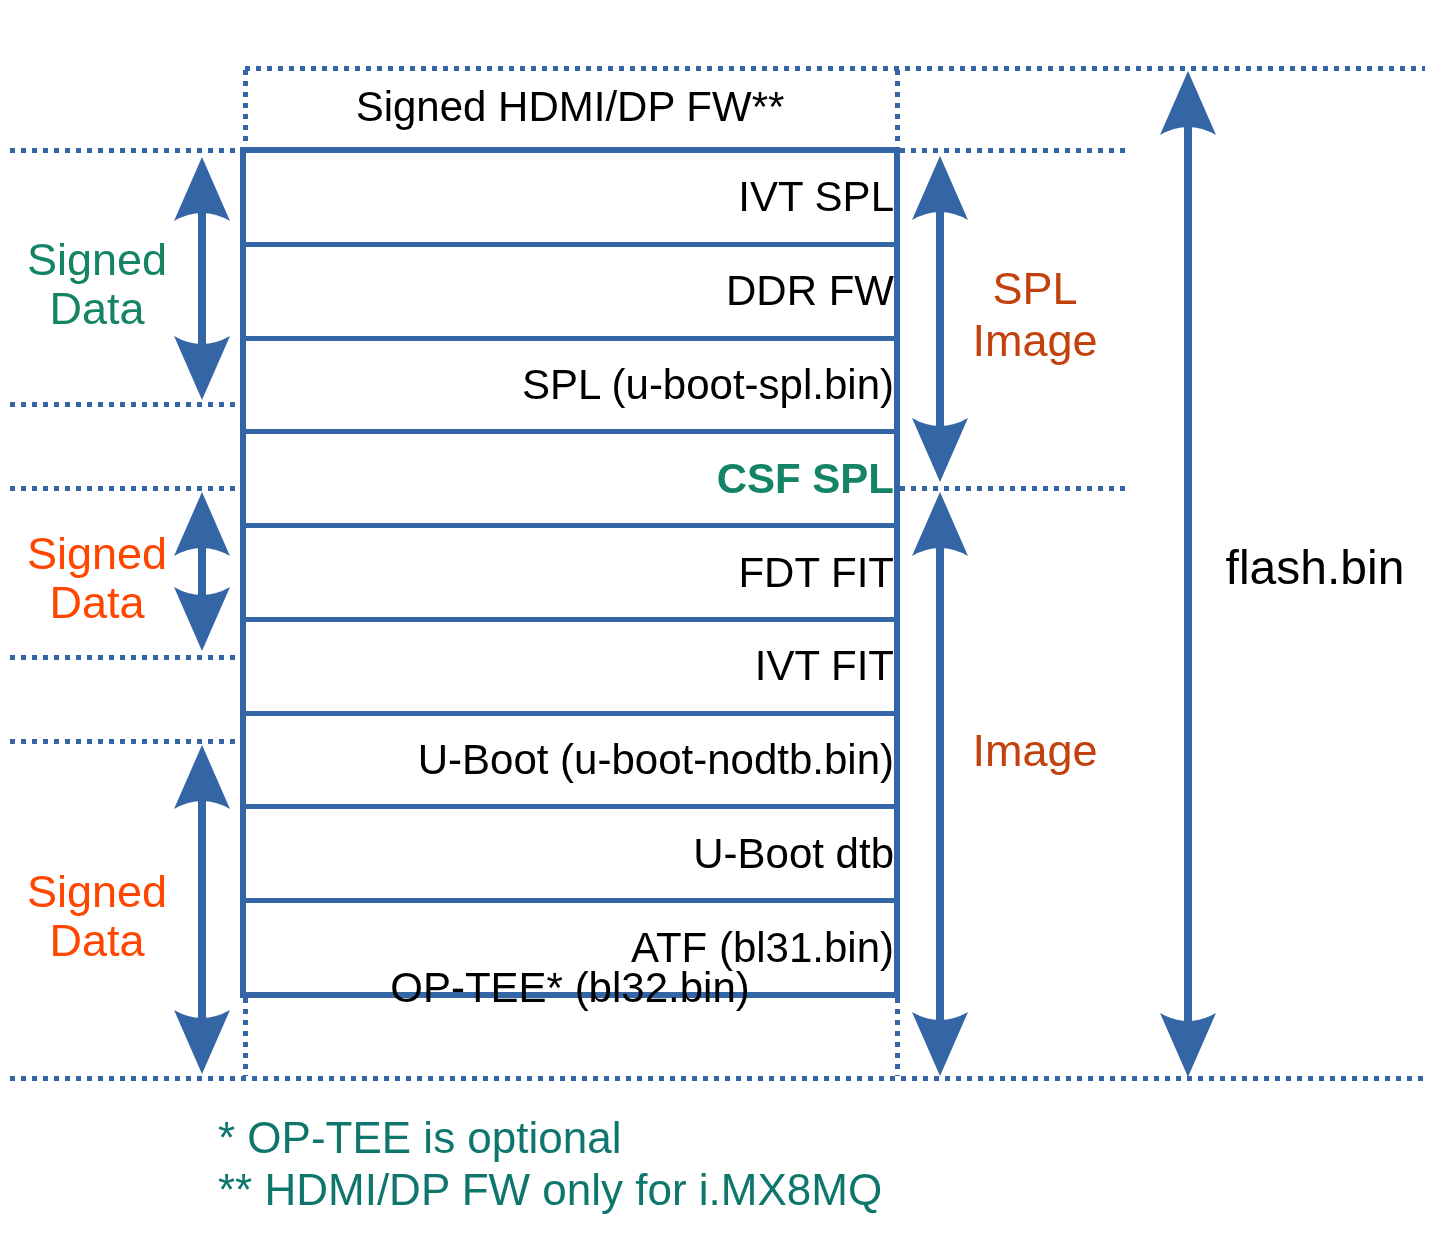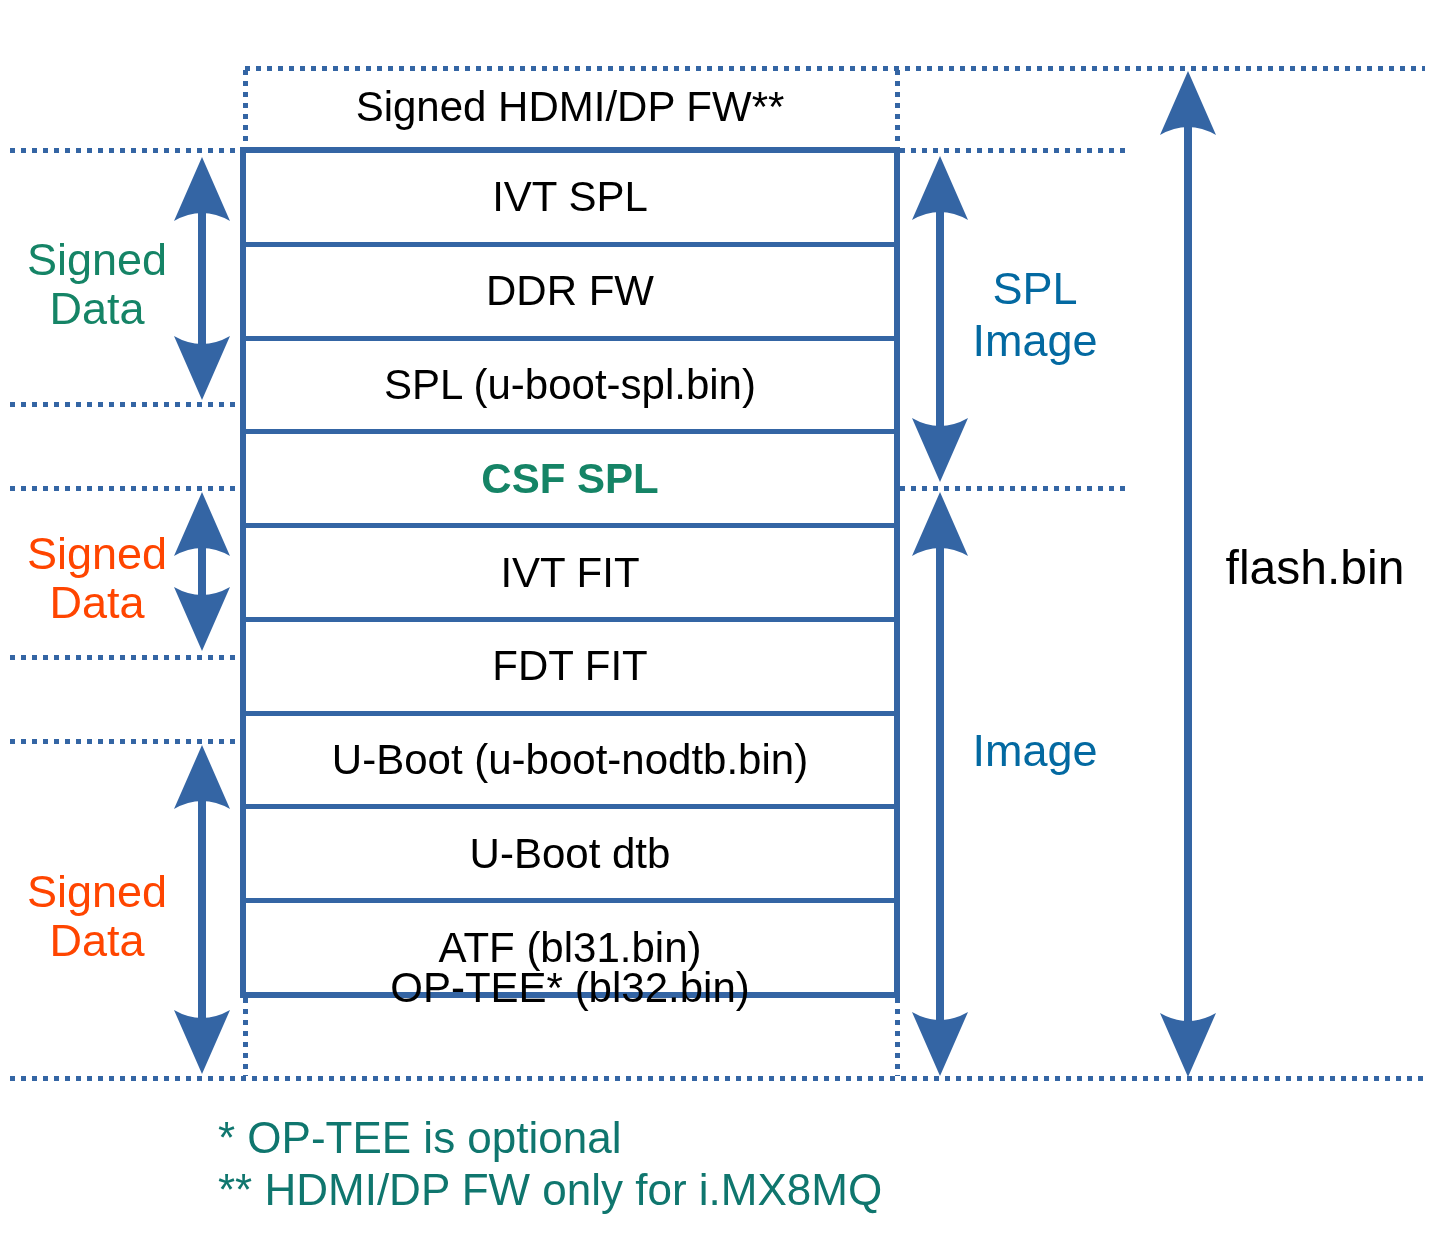--- a/index.html
+++ b/index.html
@@ -24,39 +24,39 @@
     position:absolute;width:5px;
     background:repeating-linear-gradient(to bottom, var(--blue) 0 5px, transparent 5px 11px);
   }
   
   .stack-box{
     position:absolute;left:240px;top:147px;width:660px;height:851px;
     box-sizing:border-box;border:6px solid var(--blue);
     display:flex;flex-direction:column;background:#fff;
   }
   .stack-row{
-    flex:1;display:flex;align-items:center;justify-content:center;
+    flex:1;display:flex;align-items:center;justify-content:flex-end;
   }
   .stack-row + .stack-row{border-top:5px solid var(--blue);}
   .row-label{font-size:42px;color:#000;white-space:nowrap;}
   .green-bold{color:var(--green);font-weight:bold;}
   .orange-bold{color:var(--orange);font-weight:bold;}
   .cap-row{
     position:absolute;left:240px;width:660px;
     display:flex;align-items:center;justify-content:center;
   }
   
   .side-label{
     position:absolute;text-align:center;
     font-size:45px;line-height:49px;color:#000;
   }
   .side-label div{white-space:nowrap;}
   .right-label{
     position:absolute;text-align:center;
-    font-size:45px;line-height:52px;color:#0369a1;
+    font-size:45px;line-height:52px;color:#c2410c;
   }
   .flash-label{
     position:absolute;font-size:48px;line-height:52px;color:#000;
     text-align:center;
   }
   .footnotes{
     position:absolute;left:218px;top:1112px;
     font-size:44px;line-height:52px;color:#0f766e;text-align:left;
   }
   
@@ -94,24 +94,24 @@
     <div class="stack-row">
       <span class="row-label">DDR FW</span>
     </div>
     <div class="stack-row">
       <span class="row-label">SPL (u-boot-spl.bin)</span>
     </div>
     <div class="stack-row">
       <span class="row-label green-bold">CSF SPL</span>
     </div>
     <div class="stack-row">
-      <span class="row-label">IVT FIT</span>
+      <span class="row-label">FDT FIT</span>
     </div>
     <div class="stack-row">
-      <span class="row-label">FDT FIT</span>
+      <span class="row-label">IVT FIT</span>
     </div>
     <div class="stack-row">
       <span class="row-label">U-Boot (u-boot-nodtb.bin)</span>
     </div>
     <div class="stack-row">
       <span class="row-label">U-Boot dtb</span>
     </div>
     <div class="stack-row">
       <span class="row-label">ATF (bl31.bin)</span>
     </div>

